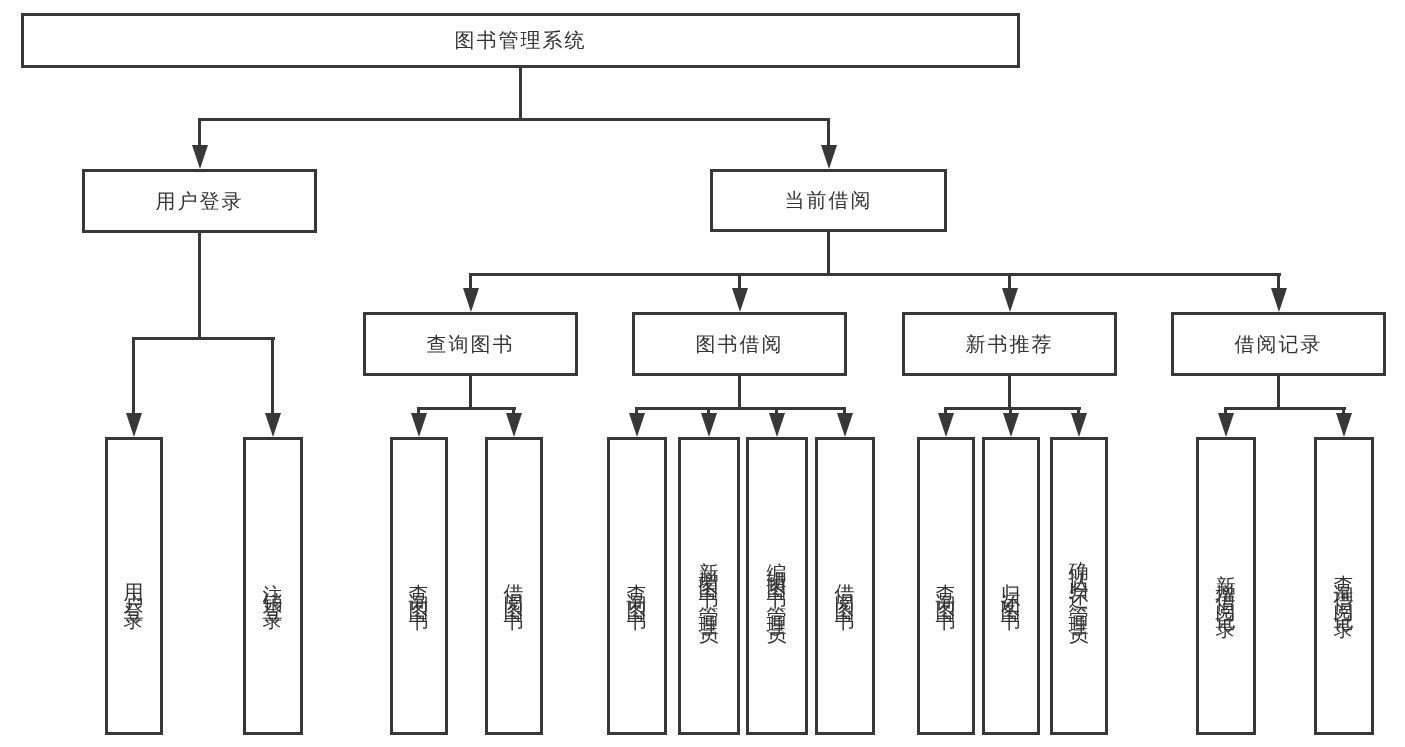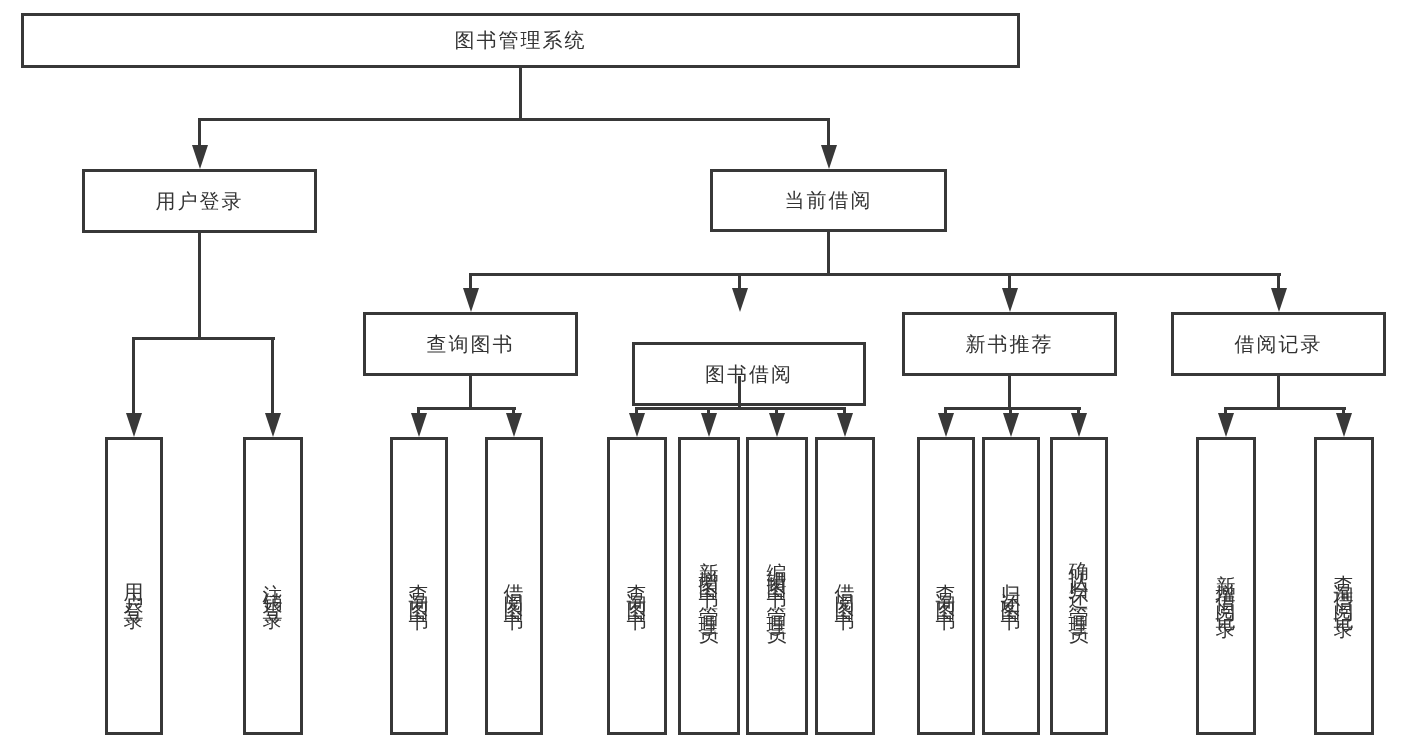--- a/index.html
+++ b/index.html
@@ -73,21 +73,21 @@
   <div class="v" style="left:1008px; top:273px; height:18px;"></div>
   <div class="v" style="left:1277px; top:273px; height:18px;"></div>
   <div class="arrow" style="left:463px; top:288px;"></div>
   <div class="arrow" style="left:732px; top:288px;"></div>
   <div class="arrow" style="left:1002px; top:288px;"></div>
   <div class="arrow" style="left:1271px; top:288px;"></div>
 
   <div class="box" style="left:363px; top:312px; width:215px; height:64px;">
     <span>查询图书</span>
   </div>
-  <div class="box" style="left:632px; top:312px; width:234px; height:64px;margin-top:30px;">
+  <div class="box" style="left:632px; top:312px; width:215px; height:64px;">
     <span>图书借阅</span>
   </div>
   <div class="box" style="left:902px; top:312px; width:215px; height:64px;">
     <span>新书推荐</span>
   </div>
   <div class="box" style="left:1171px; top:312px; width:215px; height:64px;">
     <span>借阅记录</span>
   </div>
 
   <div class="v" style="left:469px; top:376px; height:33px;"></div>

